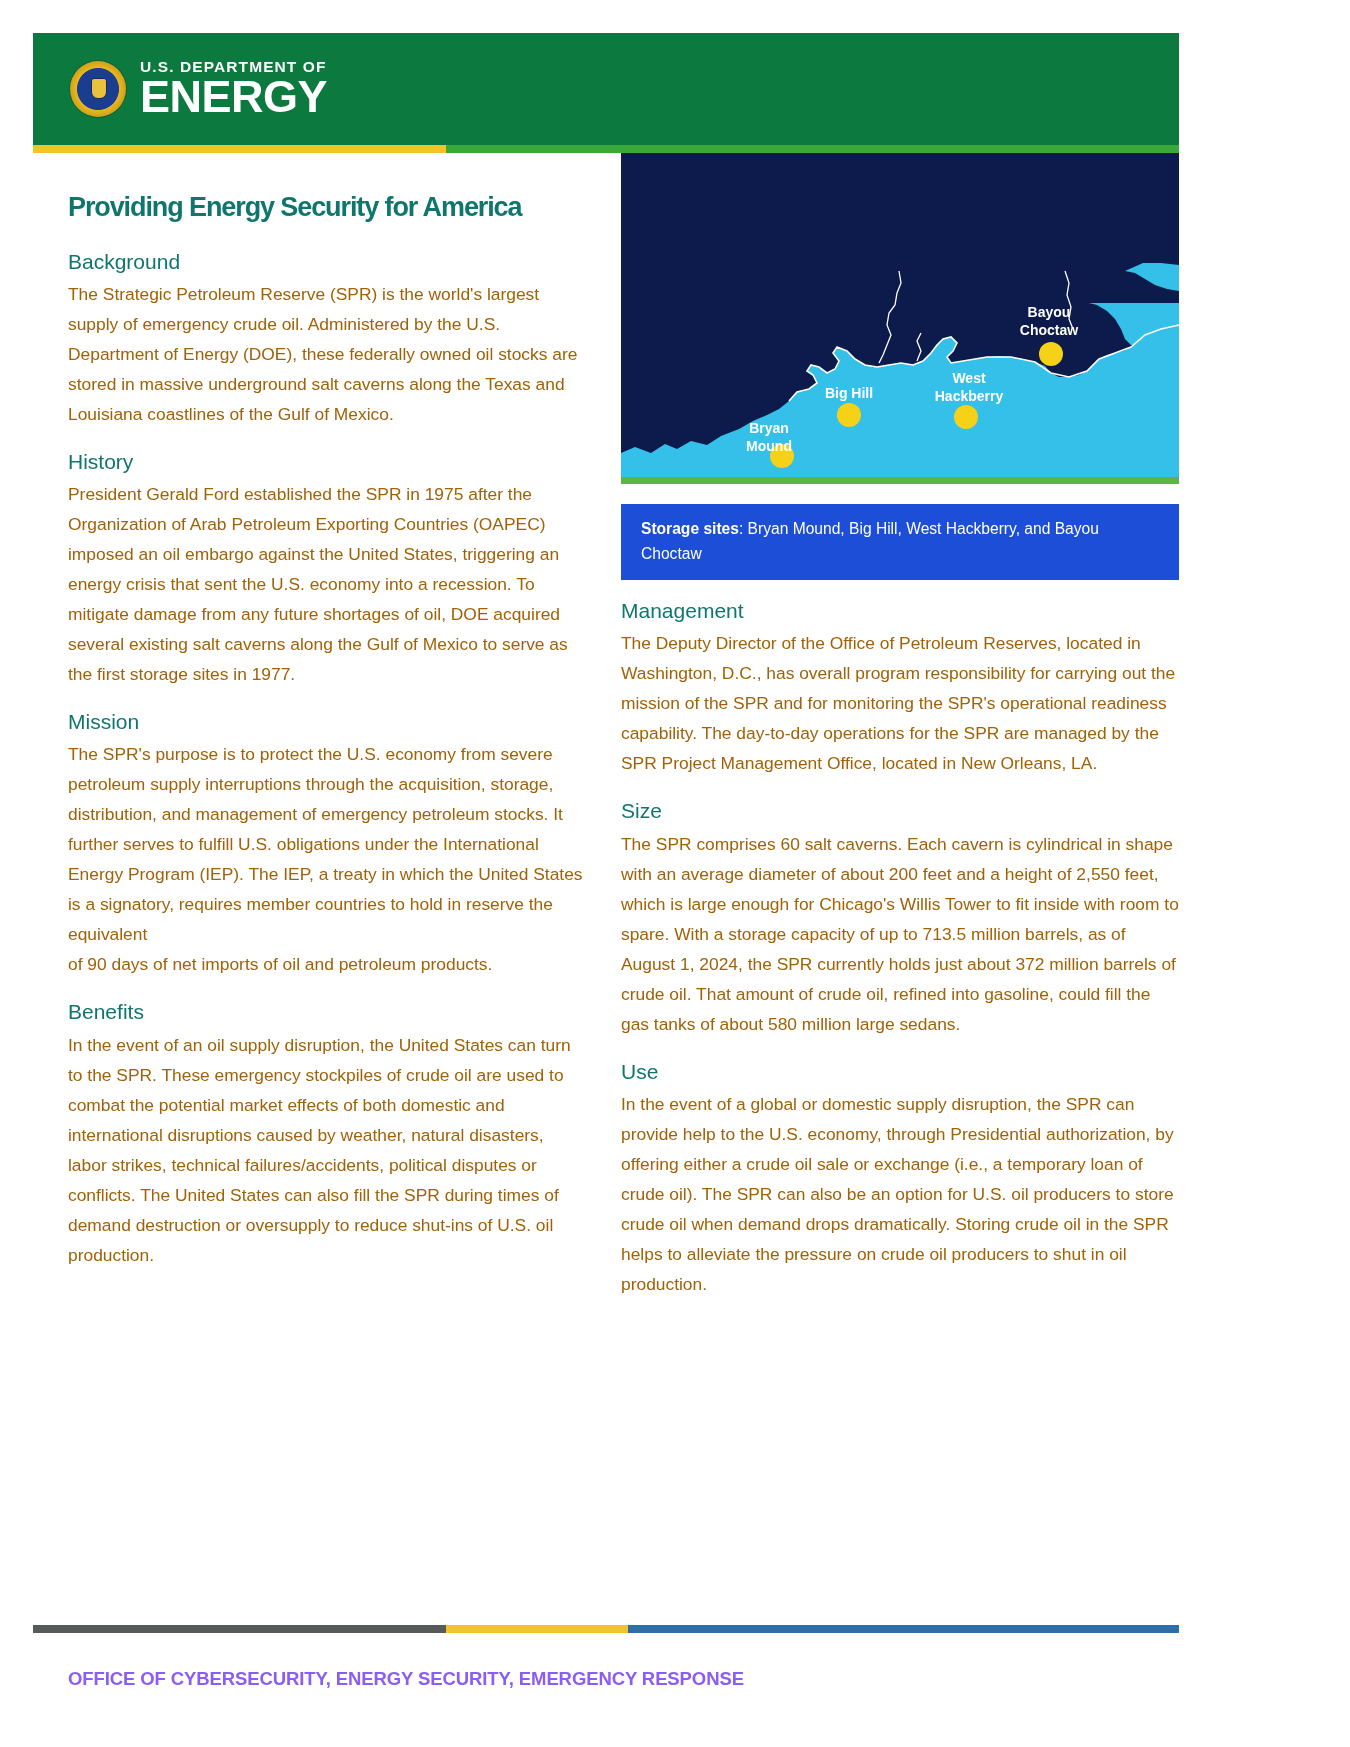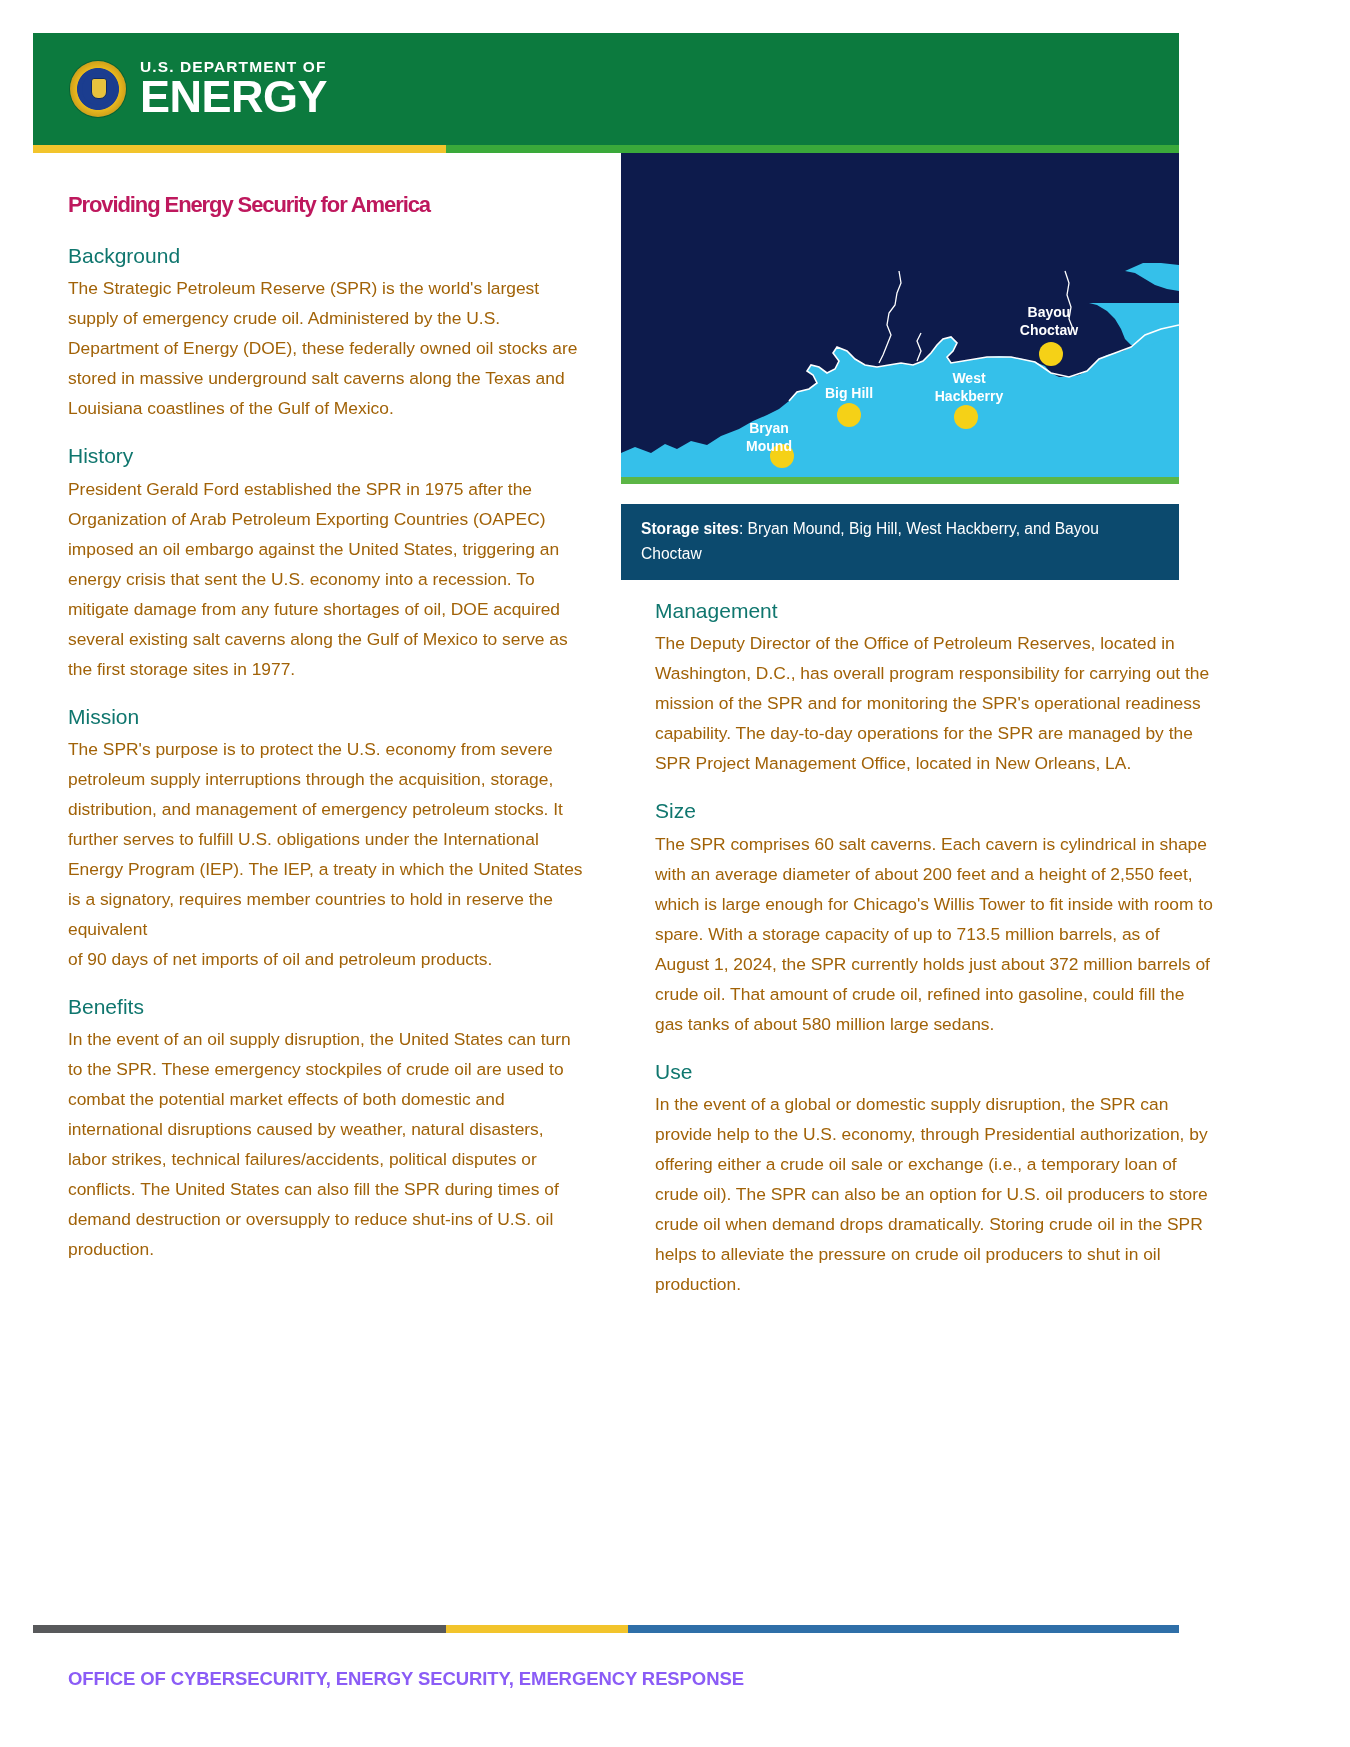--- a/index.html
+++ b/index.html
@@ -114,24 +114,24 @@
   }
 
   
   .left-col {
     position: absolute;
     left: 68px;
     top: 193px;
     width: 517px;
   }
   .page-title {
-    font-size: 22px;
+    font-size: 27px;
     font-weight: bold;
     letter-spacing: -1.1px;
-    color: #be185d;
+    color: #0f766e;
     margin: 0 0 26px 0;
     line-height: 1.1;
   }
   h2.sec {
     font-size: 21px;
     font-weight: normal;
     color: #0f766e;
     margin: 0 0 4px 0;
     line-height: 1.25;
   }
@@ -139,21 +139,21 @@
     font-size: 17.4px;
     line-height: 30px;
     margin: 0 0 20px 0;
     color: #a16207;
   }
   p.body:last-child { margin-bottom: 0; }
 
   
   .right-col {
     position: absolute;
-    left: 655px;
+    left: 621px;
     top: 598px;
     width: 558px;
   }
 
   
   .map-wrap {
     position: absolute;
     left: 621px;
     top: 153px;
     width: 558px;
@@ -169,21 +169,21 @@
     width: 558px;
     height: 7px;
     background: #5cb646;
   }
   .caption {
     position: absolute;
     left: 621px;
     top: 504px;
     width: 558px;
     min-height: 66px;
-    background: #0c4a6e;
+    background: #1d4ed8;
     color: #ffffff;
     font-size: 15.6px;
     line-height: 25px;
     box-sizing: border-box;
     padding: 12px 22px 14px 20px;
   }
   .caption b { font-weight: bold; }
 
   
   .footer-rule-gray {

